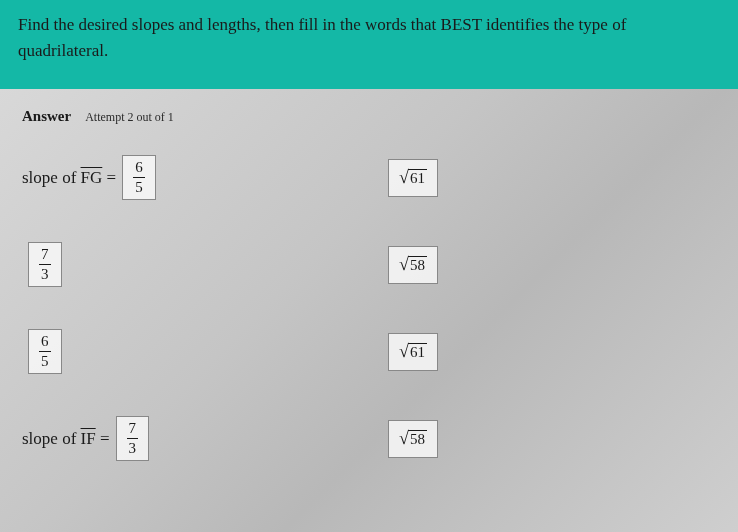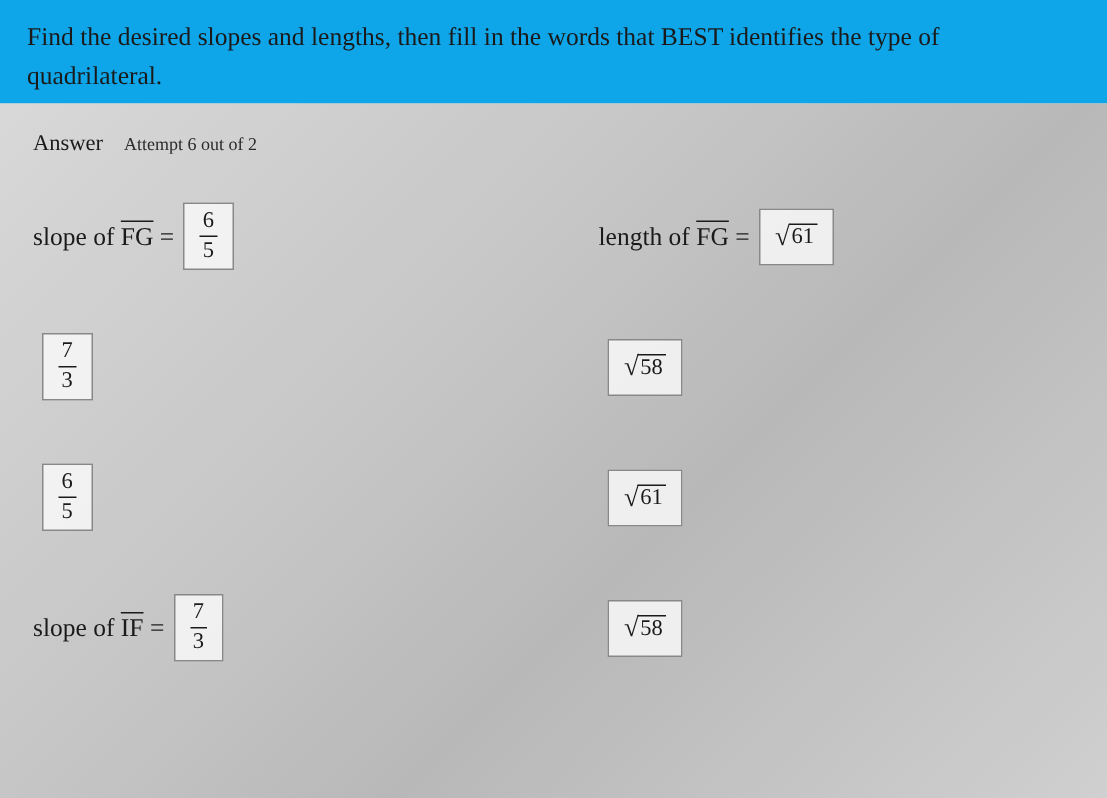--- a/index.html
+++ b/index.html
@@ -8,50 +8,49 @@
       box-sizing: border-box;
     }
     body {
       width: 738px;
       height: 532px;
       font-family: Georgia, 'Times New Roman', serif;
       background: #e8e8e8;
       overflow: hidden;
     }
     .instruction-area {
-      background: #0ea5e9;
-      padding: 12px 18px 6px 18px;
+      background: #14b8a6;
+      padding: 12px 18px 26px 18px;
       font-size: 17px;
       line-height: 1.5;
       color: #1a1a1a;
     }
     .answer-area {
       background: linear-gradient(135deg, #d8d8d8 0%, #c5c5c5 40%, #b8b8b8 60%, #d0d0d0 100%);
       padding: 18px 22px;
       position: relative;
       height: 470px;
     }
     .answer-header {
       margin-bottom: 30px;
     }
     .answer-label {
-      font-weight: normal;
+      font-weight: bold;
       font-size: 15px;
       color: #1a1a1a;
     }
     .attempt-label {
       font-size: 12px;
       color: #2a2a2a;
       margin-left: 10px;
     }
     .row {
       display: flex;
       align-items: center;
       margin-bottom: 42px;
-      gap: 17px;
     }
     .left-cell {
       width: 360px;
       display: flex;
       align-items: center;
     }
     .right-cell {
       display: flex;
       align-items: center;
     }
@@ -106,39 +105,36 @@
 </head>
 <body>
 
 <div class="instruction-area">
   <span>Find the desired slopes and lengths, then fill in the words that BEST identifies the type of quadrilateral.</span>
 </div>
 
 <div class="answer-area">
   <div class="answer-header">
     <span class="answer-label">Answer</span>
-    <span class="attempt-label">Attempt 6 out of 2</span>
+    <span class="attempt-label">Attempt 2 out of 1</span>
   </div>
 
   <div class="row">
     <div class="left-cell">
       <span class="expr-label">
         <span>slope of </span><span class="overline">FG</span><span> = </span>
       </span>
       <span class="input-box">
         <span class="fraction">
           <span class="num">6</span>
           <span class="den">5</span>
         </span>
       </span>
     </div>
     <div class="right-cell">
-      <span class="expr-label">
-        <span>length of </span><span class="overline">FG</span><span> = </span>
-      </span>
       <span class="input-box">
         <span class="sqrt">
           <span class="sqrt-sign">√</span>
           <span class="sqrt-body">61</span>
         </span>
       </span>
     </div>
   </div>
 
   <div class="row">

